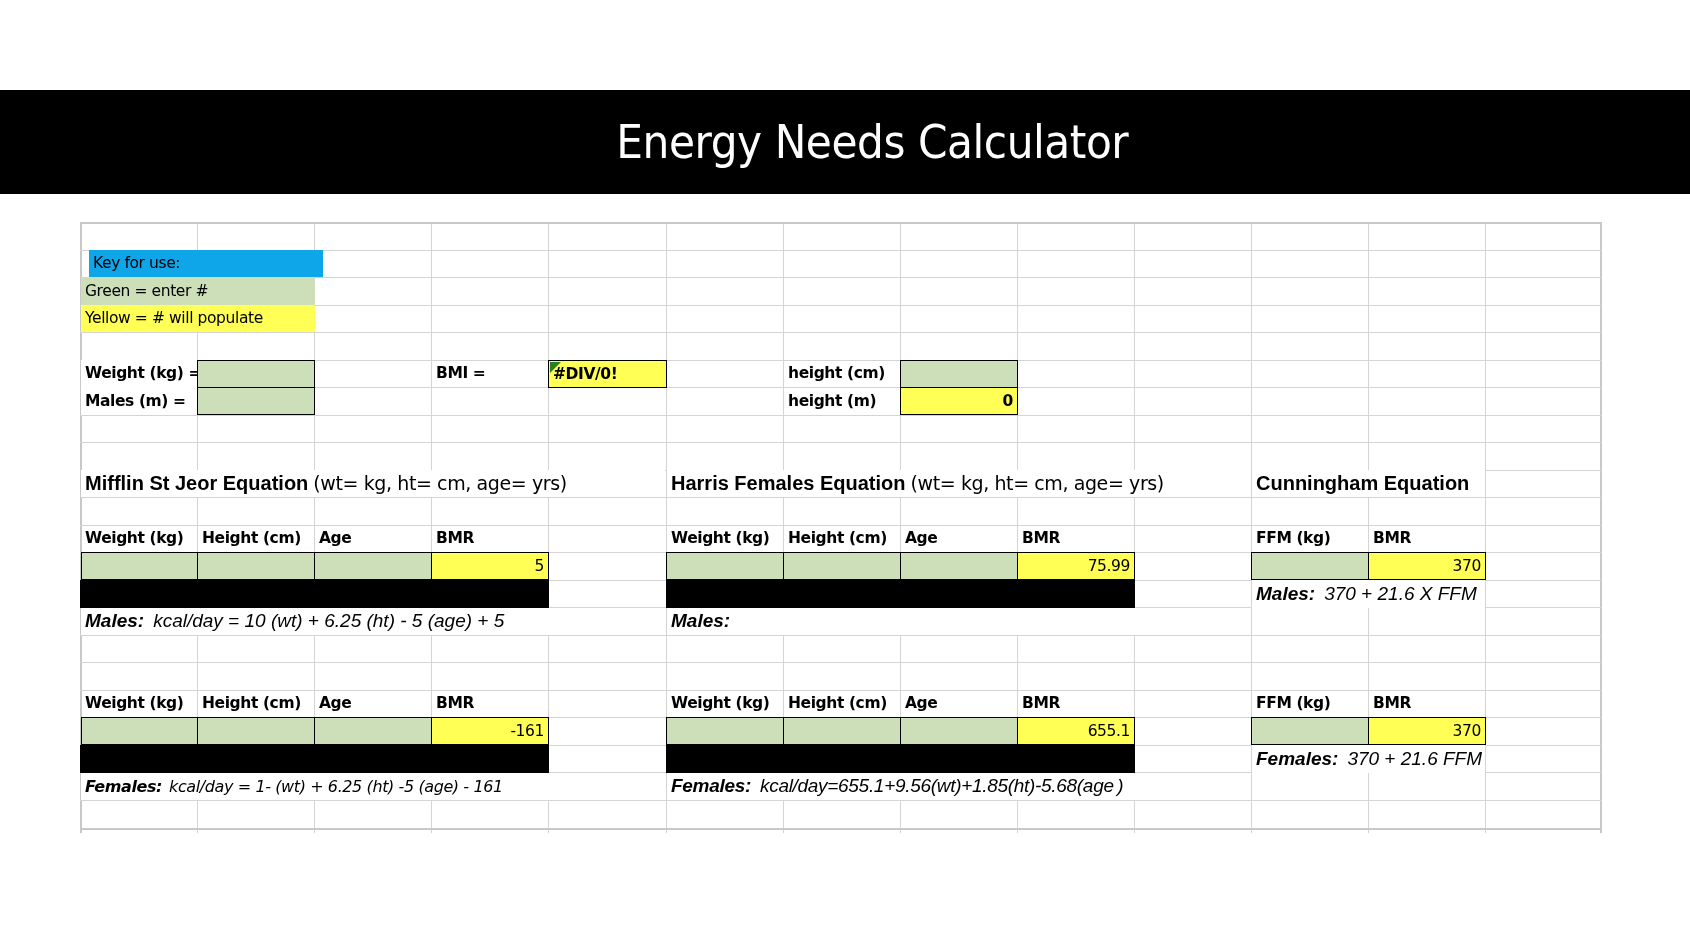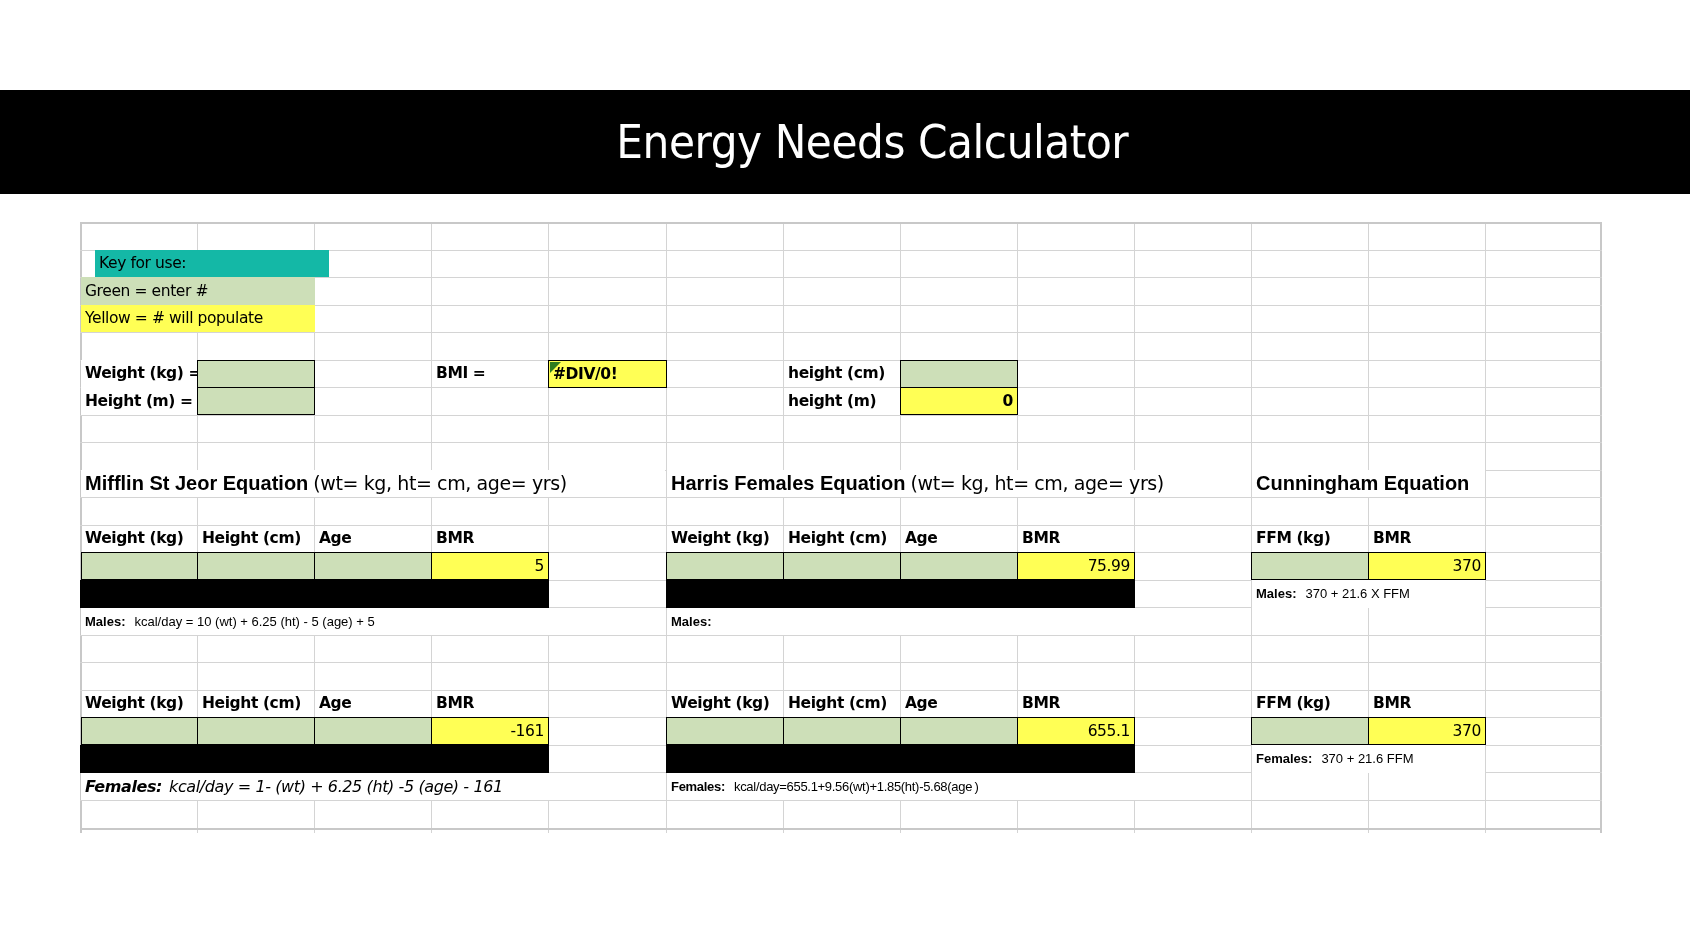--- a/index.html
+++ b/index.html
@@ -14,21 +14,21 @@
     .calib { font-family: "DejaVu Sans", sans-serif; font-size: 15.5px; letter-spacing: -0.4px; }
     .bold { font-weight: bold; }
     .green { background: #cddfb8; }
     .yellow { background: #ffff55; }
     .boxed { border: 1.5px solid #000; }
     .right { justify-content: flex-end; padding-right: 4px; }
     .center { justify-content: flex-start; }
     .black { background: #000; }
     .heading { font-size: 20px; font-weight: bold; }
     .heading .sub { font-family: "DejaVu Sans", sans-serif; font-weight: normal; font-size: 19px; letter-spacing: -0.4px; margin-left: 5px; }
-    .formula { font-size: 13px; }
+    .formula { font-size: 19px; font-style: italic; }
     .formula b { font-weight: bold; margin-right: 9px; }
     .formula-c { font-family: "DejaVu Sans", sans-serif; font-size: 16px; font-style: italic; letter-spacing: -0.4px; }
     .formula-c b { margin-right: 7px; }
     .err-tri { position: absolute; left: 1px; top: 1px; width: 0; height: 0; border-top: 11px solid #2e7d1e; border-right: 11px solid transparent; }
   </style>
 </head>
 <body>
 
 <div class="title-bar">
   <span>Energy Needs Calculator</span>
@@ -68,27 +68,27 @@
   <div class="gridline-h" style="top:385px"></div>
   <div class="gridline-h" style="top:412.5px"></div>
   <div class="gridline-h" style="top:440px"></div>
   <div class="gridline-h" style="top:467.5px"></div>
   <div class="gridline-h" style="top:495px"></div>
   <div class="gridline-h" style="top:522.5px"></div>
   <div class="gridline-h" style="top:550px"></div>
   <div class="gridline-h" style="top:577.5px"></div>
   <div class="gridline-h" style="top:606px;height:2px;background:#c8c8c8"></div>
 
-  <div class="cell calib" style="left:15px;top:27.5px;width:234px;background:#14b8a6">Key for use:</div>
+  <div class="cell calib" style="left:9px;top:27.5px;width:234px;background:#0ea5e9">Key for use:</div>
   <div class="cell calib green" style="left:1px;top:55px;width:234px">Green = enter #</div>
   <div class="cell calib yellow" style="left:1px;top:82.5px;width:234px">Yellow = #  will populate</div>
 
   <div class="cell calib bold" style="left:1px;top:137.5px;width:116px;background:#fff;padding-right:0">Weight (kg) =</div>
   <div class="cell calib green boxed" style="left:117px;top:137.5px;width:118px;height:28px"></div>
-  <div class="cell calib bold" style="left:1px;top:165px;width:116px;background:#fff">Height (m) =</div>
+  <div class="cell calib bold" style="left:1px;top:165px;width:116px;background:#fff">Males (m) =</div>
   <div class="cell calib green boxed" style="left:117px;top:164.5px;width:118px;height:28px"></div>
 
   <div class="cell calib bold" style="left:352px;top:137.5px;width:116px">BMI =</div>
   <div class="cell calib bold yellow boxed center" style="left:468px;top:137.5px;width:119px;height:28px">
     <span class="err-tri"></span>
     <span>#DIV/0!</span>
   </div>
 
   <div class="cell calib bold" style="left:704px;top:137.5px;width:116px">height (cm)</div>
   <div class="cell calib green boxed" style="left:820px;top:137.5px;width:118px;height:28px"></div>

